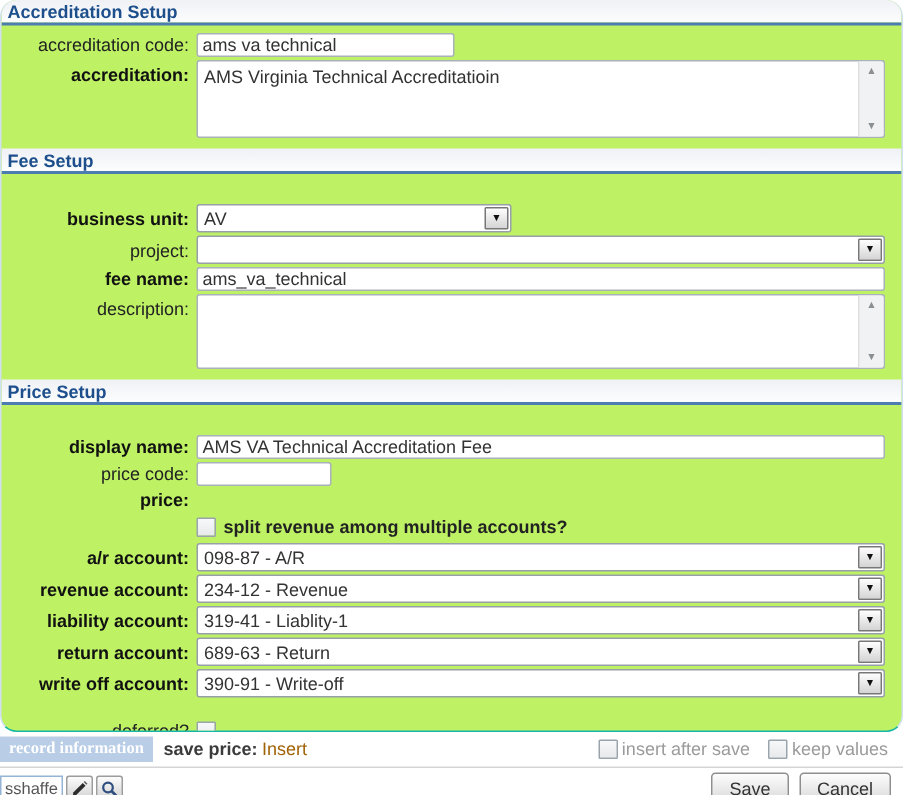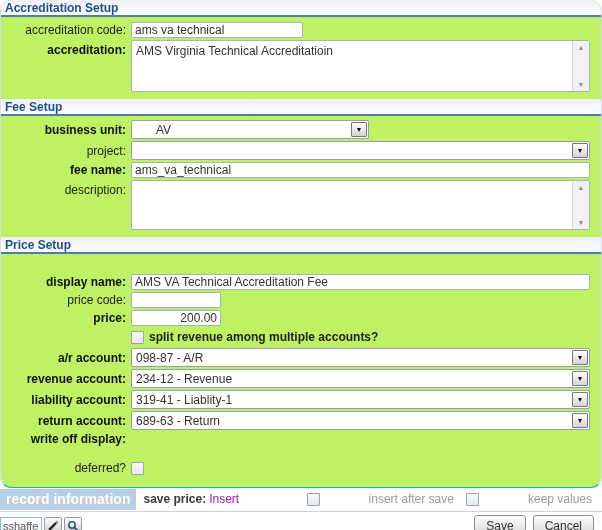--- a/index.html
+++ b/index.html
@@ -74,42 +74,42 @@
     border:1px solid #97a0a8; border-radius:2px; background:#fff;
   }
   .combo-text { flex:1; padding:0 4px; white-space:nowrap; overflow:hidden; color:#333; }
   .combo-btn {
     flex:0 0 16px; height:15px; margin:1px;
     border:1px solid #777; border-radius:1px;
     background:linear-gradient(#fefefe,#d4d4d4);
     display:flex; align-items:center; justify-content:center;
     font-size:7px; color:#111; cursor:default;
   }
-  .w210 { width:238px;padding-left:20px; }
+  .w210 { width:210px; }
 
   
   .cb {
     width:13px; height:13px; flex:none;
     border:1px solid #9aa4ad; border-radius:1px;
     background:linear-gradient(#f7f8f9,#e7e9eb);
   }
   .cb-label { margin-left:5px; }
   .cb-label.b { font-weight:bold; color:#222; }
 
   
   .f-row1 { display:flex; align-items:center; margin-top:2px; height:18px; }
   .tab {
-    background:#b9cde6; color:#fff; font-weight:bold; font-size:14px;
-    padding:2px 6px 3px 6px; white-space:nowrap;
+    background:#b9cde6; color:#fff; font-weight:bold; font-size:11px;
+    padding:2px 6px 3px 6px; white-space:nowrap;font-family:Liberation Serif, serif;
   }
   .savemode { margin-left:7px; white-space:nowrap; }
   .savemode .k { font-weight:bold; color:#3b3b3b; }
-  .savemode .v { color:#a21caf; margin-left:3px; }
+  .savemode .v { color:#a16207; margin-left:3px; }
   .spacer { flex:1; }
-  .f-check { display:flex; align-items:center; margin-left:12px; color:#9b9b9b;gap:46px; }
+  .f-check { display:flex; align-items:center; margin-left:12px; color:#9b9b9b; }
   .f-check .cb-label { margin-left:3px; }
   .f-check:last-child { margin-right:10px;text-align:right; }
   .f-divider { border-top:1px solid #d5d5d5; margin-top:3px; }
 
   .f-row2 { display:flex; align-items:center; padding:3px 8px 0 0; }
   .user-input {
     width:42px; height:17px; border:1px solid #94b4d6;
     font:11px "Liberation Sans", sans-serif; color:#555; padding:0 2px; outline:none;
   }
   .icon-btn {
@@ -146,21 +146,21 @@
         <span>▲</span>
         <span>▼</span>
       </div>
     </div>
   </div>
 
   <div class="sec-gap"></div>
 
   <div class="sec-header">Fee Setup</div>
 
-  <div class="row" style="margin-top:4px">
+  <div class="row" style="margin-top:20px">
     <div class="lbl b">business unit:</div>
     <div class="combo w210">
       <span class="combo-text">AV</span>
       <span class="combo-btn">▼</span>
     </div>
   </div>
 
   <div class="row">
     <div class="lbl">project:</div>
     <div class="combo full">
@@ -194,21 +194,20 @@
     <input class="ti full" value="AMS VA Technical Accreditation Fee" style="">
   </div>
 
   <div class="row">
     <div class="lbl">price code:</div>
     <input class="ti w90" value="" style="">
   </div>
 
   <div class="row">
     <div class="lbl b">price:</div>
-    <input class="ti w90 num" value="200.00" style="">
   </div>
 
   <div class="row" style="margin-top:4px;margin-bottom:4px">
     <div class="lbl"></div>
     <span class="cb"></span>
     <span class="cb-label b">split revenue among multiple accounts?</span>
   </div>
 
   <div class="row">
     <div class="lbl b">a/r account:</div>
@@ -236,21 +235,25 @@
 
   <div class="row">
     <div class="lbl b">return account:</div>
     <div class="combo full">
       <span class="combo-text">689-63 - Return</span>
       <span class="combo-btn">▼</span>
     </div>
   </div>
 
   <div class="row">
-    <div class="lbl b">write off display:</div>
+    <div class="lbl b">write off account:</div>
+    <div class="combo full">
+      <span class="combo-text">390-91 - Write-off</span>
+      <span class="combo-btn">▼</span>
+    </div>
   </div>
 
   <div class="row" style="margin-top:15px">
     <div class="lbl">deferred?</div>
     <span class="cb"></span>
   </div>
 
 </div>
 
 <div class="f-row1">

